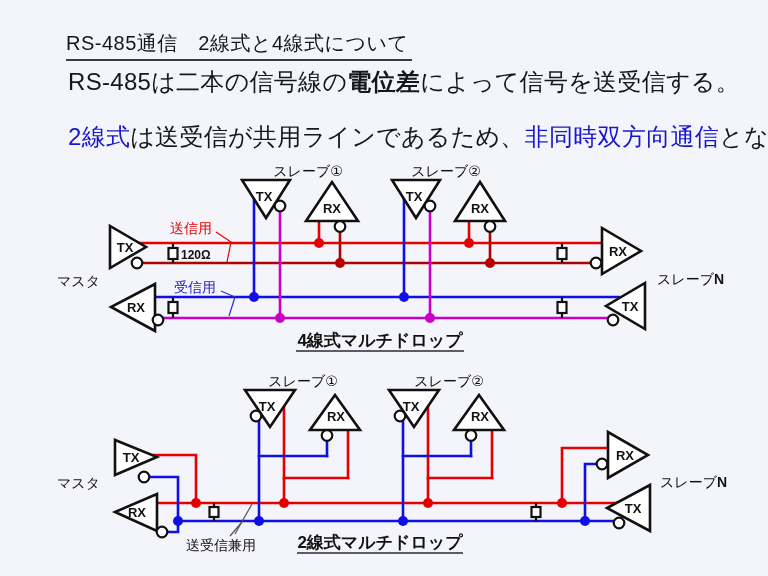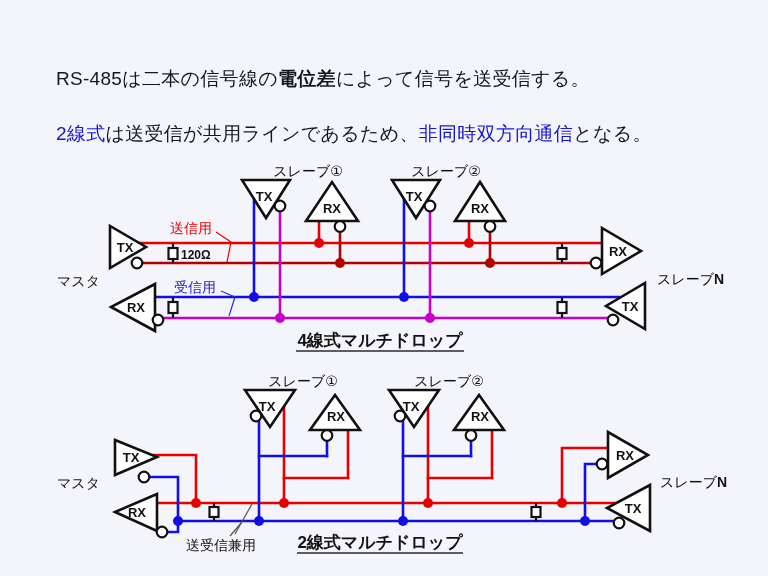--- a/index.html
+++ b/index.html
@@ -7,21 +7,21 @@
     position:relative;width:768px;height:576px;overflow:hidden;
     background:#f4f4fb;
     font-family:"Liberation Sans","DejaVu Sans",sans-serif;
     color:#16161f;
   }
   .title{
     position:absolute;left:66px;top:30px;
     font-size:20px;letter-spacing:.5px;
     border-bottom:2px solid #3a3a46;padding:0 4px 2px 0;
   }
-  .intro-line{position:absolute;left:56px;font-size:19px;letter-spacing:.3px;white-space:nowrap;}
+  .intro-line{position:absolute;left:68px;font-size:24px;letter-spacing:.3px;white-space:nowrap;}
   .l1{top:66px}.l2{top:94px}.l3{top:121px}
   .b{font-weight:bold}
   .t-red{color:#e00000}
   .t-blue{color:#1616cc}
 
   svg.diagram{position:absolute;left:0;top:0;}
   svg text{font-family:"Liberation Sans","DejaVu Sans",sans-serif;fill:#111;}
   .wire{fill:none;stroke-width:2.6;stroke-linecap:square;}
   .w-red{stroke:#e60000}
   .w-dred{stroke:#b30000}
@@ -41,20 +41,21 @@
   .ohm{font-size:12px;font-weight:bold}
   .lred{fill:#e60000}
   .lblue{fill:#2020cc}
   .uline{stroke:#2a2a34;stroke-width:1.6}
 </style>
 </head>
 <body>
 
 <div class="canvas">
 
+  <div class="title">RS-485通信　2線式と4線式について</div>
 
   <div class="intro-line l1"><span>RS-485は二本の信号線の</span><span class="b">電位差</span><span>によって信号を送受信する。</span></div>
 
 
   <div class="intro-line l3"><span class="t-blue">2線式</span><span>は送受信が共用ラインであるため、</span><span class="t-blue">非同時双方向通信</span><span>となる。</span></div>
 
   <svg class="diagram" width="768" height="576" viewBox="0 0 768 576">
 
     <g>
 

